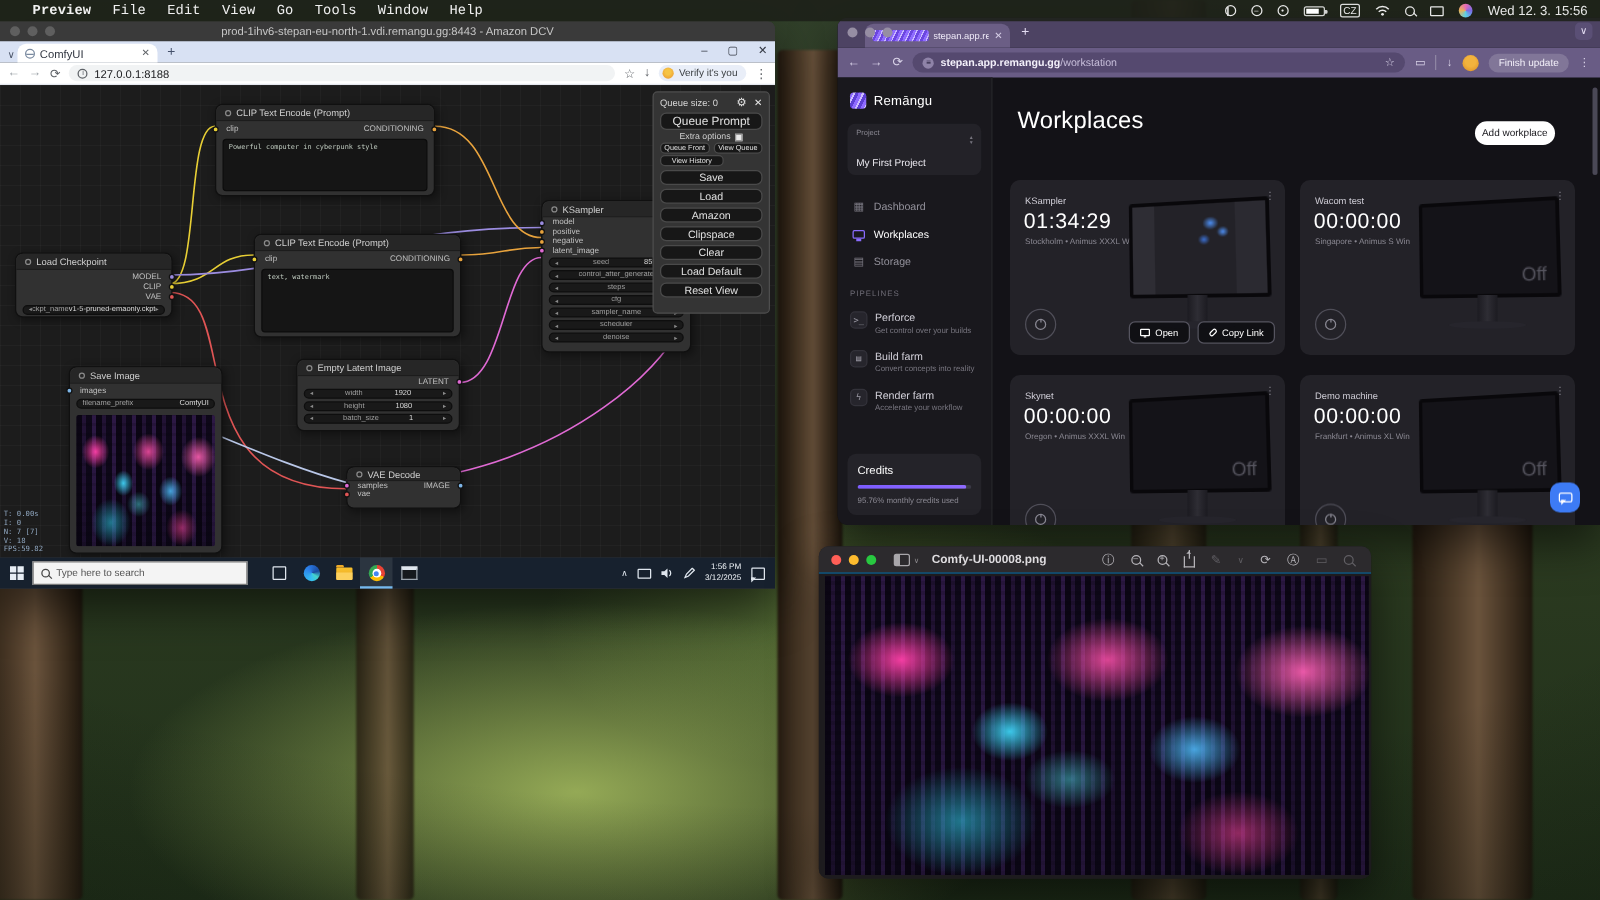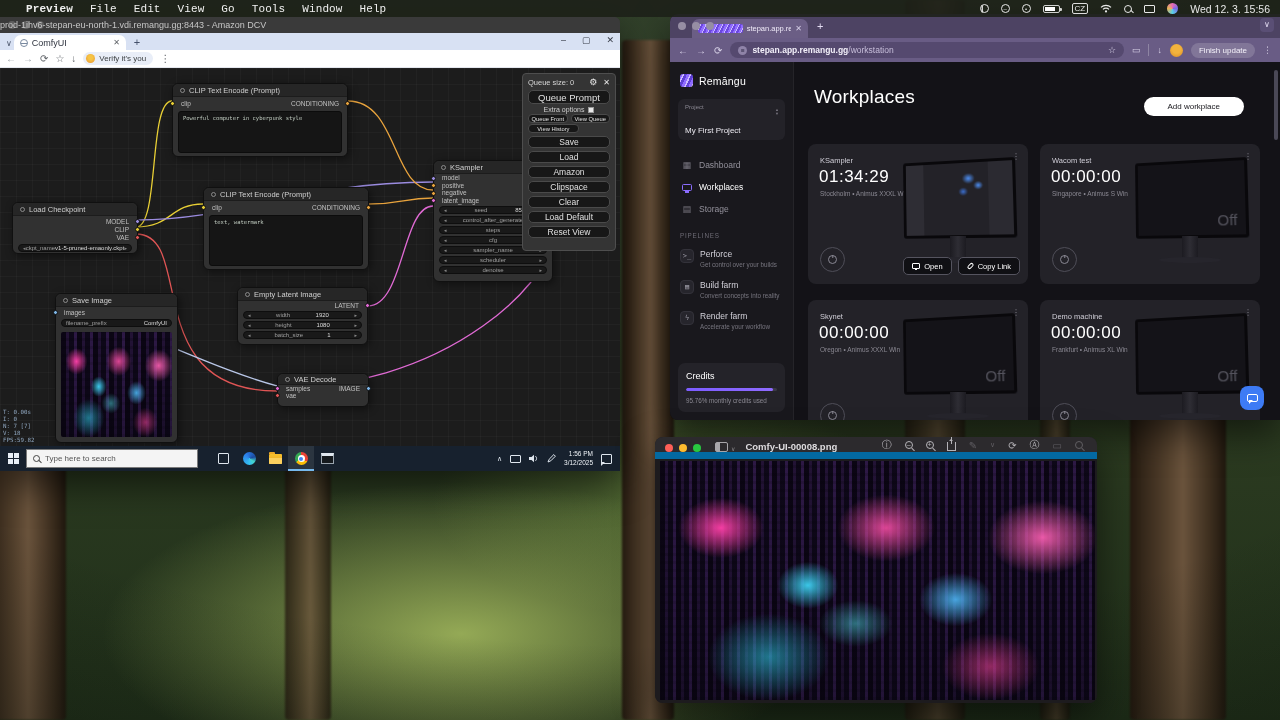--- a/index.html
+++ b/index.html
@@ -35,21 +35,21 @@
   .clock { font-size:10.5px; }
 
   
   .window { position:absolute; border-radius:7px; box-shadow:0 14px 36px rgba(0,0,0,.55); }
 
   
   .dcv { left:0; top:17px; width:620px; height:454px; background:#3c3c3c; border-radius:0 6px 0 0; z-index:10; overflow:hidden; }
   .dcv-title { height:16px; background:#3a3a3a; display:flex; align-items:center; position:relative; }
   .lights { display:flex; gap:6px; margin-left:8px; }
   .light { width:8px; height:8px; border-radius:50%; }
-  .dcv-title .ttext { position:absolute; left:0; right:0; color:#c6c6c6; font-size:9px; }
+  .dcv-title .ttext { position:absolute; left:0; right:0; text-align:center; color:#c6c6c6; font-size:9px; }
   .ctabstrip { height:17px; background:#d8e1f3; display:flex; align-items:flex-end; position:relative; }
   .tab-search { margin:0 2px 2px 6px; color:#4a5468; font-size:8px; }
   .ctab { width:112px; height:15px; background:#fff; border-radius:7px 7px 0 0; display:flex; align-items:center; padding:0 6px; gap:4px; }
   .globe { width:8px; height:8px; border:1px solid #7a8aa0; border-radius:50%; position:relative; flex:none; }
   .globe::after { content:""; position:absolute; left:0; right:0; top:3px; height:1px; background:#7a8aa0; }
   .ctab .tlabel { font-size:9px; color:#303540; flex:1; }
   .ctab .tx { font-size:8px; color:#5f6368; }
   .newtab { margin:0 0 3px 8px; color:#44506a; font-size:11px; line-height:10px; }
   .wctrls { position:absolute; right:6px; top:2px; display:flex; gap:16px; color:#353a45; font-size:9px; }
   .ctoolbar { height:18px; background:#fff; border-bottom:1px solid #e4e7ee; display:flex; align-items:center; padding:0 6px; gap:7px; }
@@ -193,21 +193,21 @@
   .pipe .pd { font-size:6.3px; color:#77757f; margin-top:2px; }
   .credits { position:absolute; left:8px; right:8px; bottom:8px; background:#242329; border-radius:7px; padding:8px; }
   .credits .ct { color:#fff; font-size:9px; margin-bottom:7px; }
   .ptrack { height:3px; background:#3a3945; border-radius:2px; overflow:hidden; margin-bottom:6px; }
   .pfill { height:100%; background:linear-gradient(90deg,#7c5cff,#8f6bff); border-radius:2px; }
   .credits .cn { font-size:6.3px; color:#8a8892; }
 
   .rmain { flex:1; position:relative; }
   .rheader { display:flex; align-items:center; padding:16px 20px 8px; }
   .rtitle { color:#fff; font-size:19px; font-weight:normal; letter-spacing:.2px; }
-  .addwp { margin-left:auto; margin-right:16px; background:#fff; color:#18171c; font-size:8px; border-radius:12px; padding:5px 24px;margin-top:19px; }
+  .addwp { margin-left:auto; margin-right:16px; background:#fff; color:#18171c; font-size:8px; border-radius:12px; padding:5px 6px;margin-top:19px; }
   .cardgrid { position:absolute; left:14px; top:82px; display:grid; grid-template-columns:220px 220px; grid-auto-rows:140px; gap:16px 12px; }
   .card { background:#232228; border-radius:8px; position:relative; overflow:hidden; }
   .card .cname { position:absolute; left:12px; top:12px; font-size:7.5px; color:#cfcdd6; }
   .card .ctimer { position:absolute; left:11px; top:23px; font-size:17px; font-weight:300; color:#fff; letter-spacing:.5px; }
   .card .csub { position:absolute; left:12px; top:46px; font-size:6.5px; color:#8a8892; }
   .card .cmenu { position:absolute; right:8px; top:8px; color:#8a8892; font-size:8px; }
   .monitor { position:absolute; right:6px; top:14px; width:128px; height:110px; }
   .mscreen { position:absolute; left:6px; top:2px; width:116px; height:78px; background:#141318; border:3px solid #09080b;
     border-radius:3px; transform:perspective(420px) rotateY(-14deg) rotateX(3deg) rotate(-2deg); overflow:hidden; }
   .offtxt { position:absolute; right:8px; bottom:6px; font-size:15px; color:#55545e; font-weight:500; }
@@ -232,21 +232,21 @@
   .miniscr::after { content:""; position:absolute; left:2px; right:2px; bottom:-2px; height:1px; background:#fff; }
   .minilink { width:7px; height:4px; border:1px solid #fff; border-radius:3px; position:relative; transform:rotate(-45deg); }
   .rscroll { position:absolute; right:2px; top:8px; width:4px; height:70px; background:#4a4856; border-radius:2px; }
   .chatfab { position:absolute; right:16px; bottom:10px; width:24px; height:24px; background:#3d7bf5; border-radius:8px;
     display:flex; align-items:center; justify-content:center; }
   .chatic { width:11px; height:8px; border:1.4px solid #fff; border-radius:2px; position:relative; }
   .chatic::after { content:""; position:absolute; left:1px; bottom:-3px; border:2px solid transparent; border-top-color:#fff; border-left-color:#fff; }
 
   
   .prev { left:655px; top:437px; width:442px; height:266px; background:#211f22; border-radius:8px; z-index:20; overflow:hidden; }
-  .ptitle { height:22px; background:#2c2a2d; display:flex; align-items:flex-end; border-bottom:7px solid #0369a1; }
+  .ptitle { height:22px; background:#2c2a2d; display:flex; align-items:center; border-bottom:1px solid #0369a1; }
   .psb { margin-left:14px; width:13px; height:10px; border:1px solid #a8a6aa; border-radius:2px; position:relative; }
   .psb::before { content:""; position:absolute; left:0; top:0; bottom:0; width:4px; background:#a8a6aa; }
   .psb-chev { color:#8a888c; font-size:6px; margin-left:3px; }
   .pname { color:#dedcdf; font-size:9.5px; font-weight:bold; margin-left:10px; }
   .picons { margin-left:auto; display:flex; align-items:center; gap:13px; padding-right:14px; color:#b5b3b8; font-size:10px; }
   .picons .dim { color:#605e63; }
   .magz { width:8px; height:8px; border:1.3px solid #b5b3b8; border-radius:50%; position:relative; font-size:7px;
     line-height:6px; text-align:center; color:#b5b3b8; }
   .magz::after { content:""; position:absolute; width:4px; height:1.3px; background:#b5b3b8; transform:rotate(45deg); right:-3px; bottom:-2px; }
   .magz.dim, .magz.dim::after { border-color:#605e63; color:#605e63; background-color:transparent; }
@@ -321,20 +321,24 @@
       <span>–</span>
       <span>▢</span>
       <span>✕</span>
     </div>
   </div>
 
   <div class="ctoolbar">
     <span class="navic">←</span>
     <span class="navic">→</span>
     <span class="navic dark">⟳</span>
+    <div class="urlpill">
+      <span class="info-i">i</span>
+      <span class="urltext">127.0.0.1:8188</span>
+    </div>
     <span class="navic dark">☆</span>
     <span class="navic dark">↓</span>
     <div class="verify">
       <span class="avatar-s"></span>
       <span>Verify it's you</span>
     </div>
     <span class="navic dark">⋮</span>
   </div>
 
   <div class="canvas">

